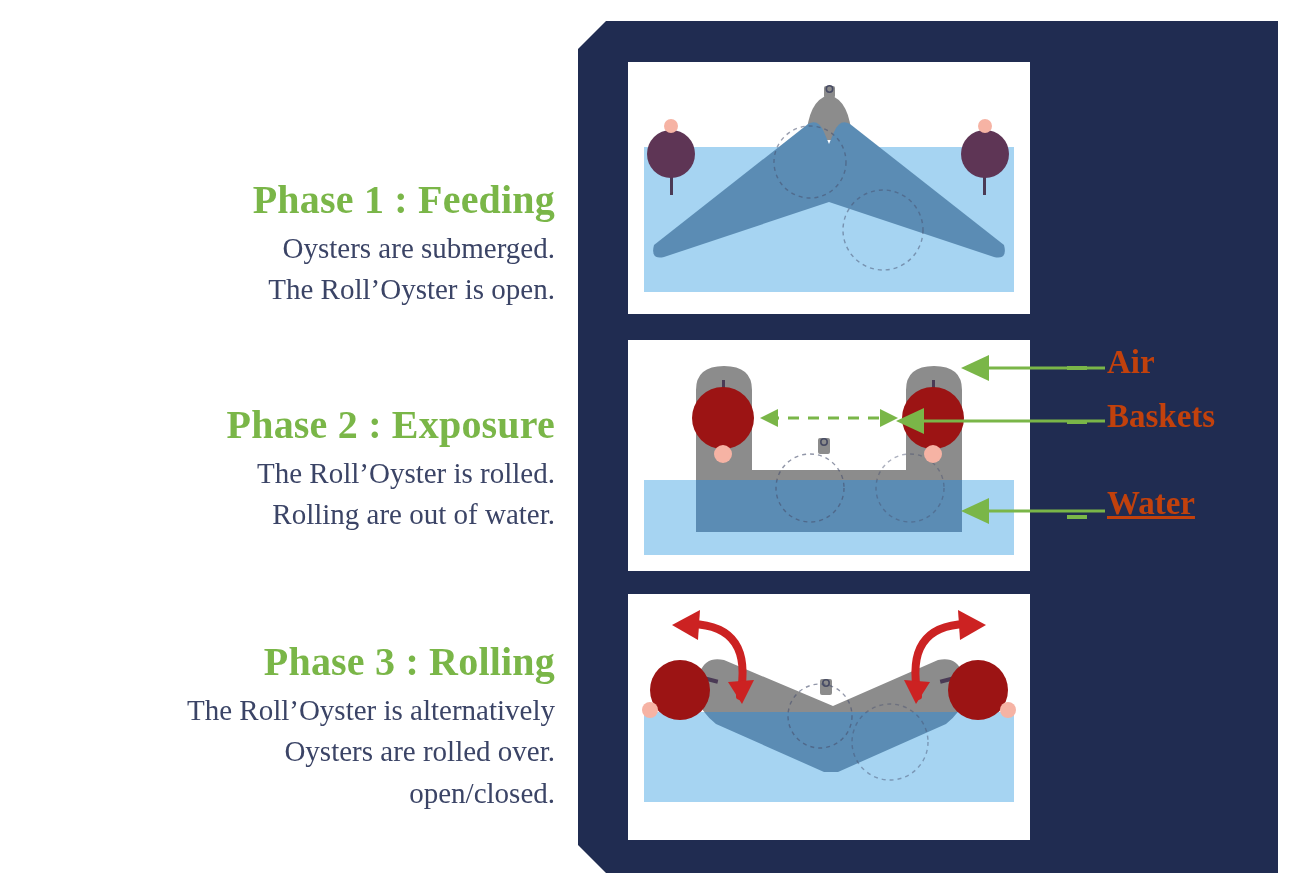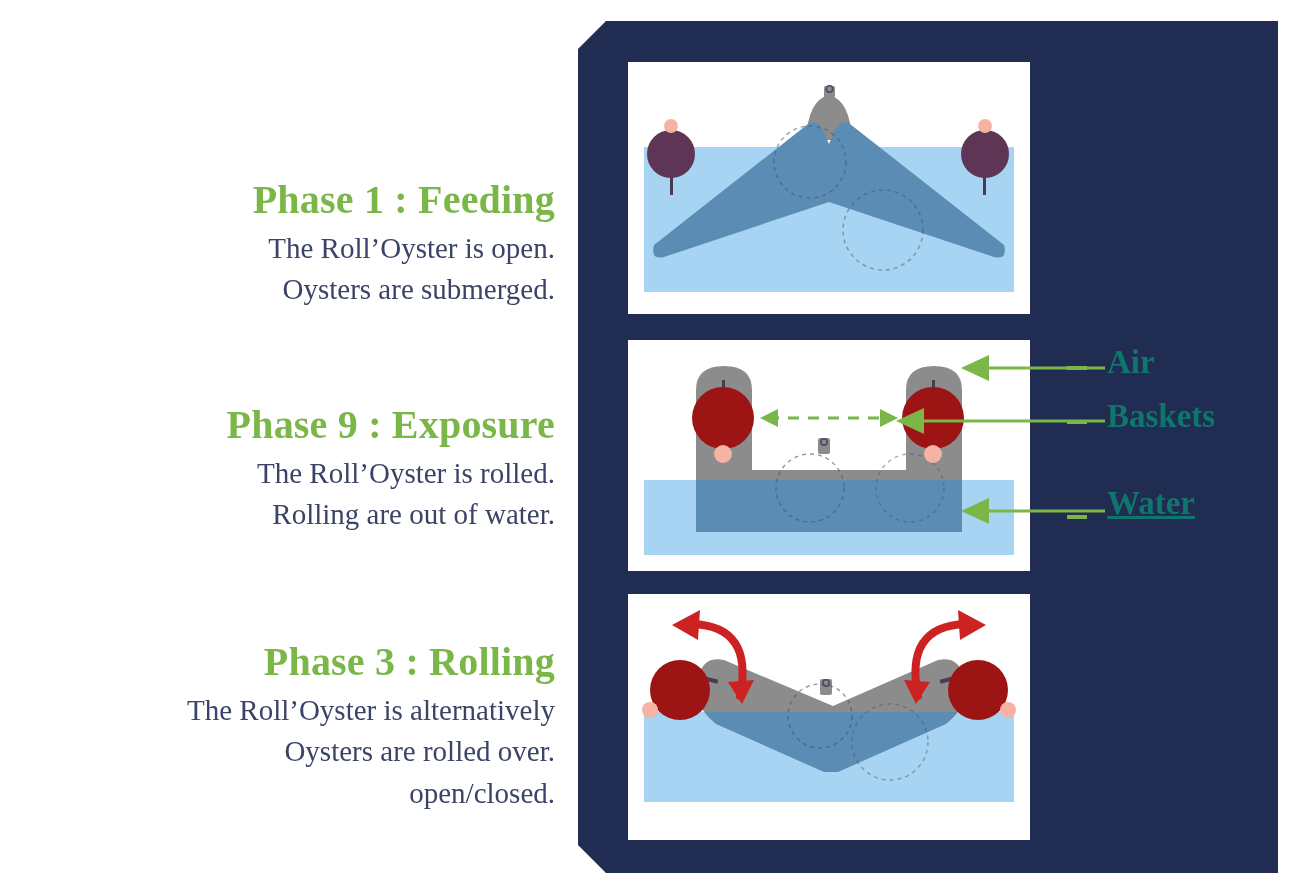--- a/index.html
+++ b/index.html
@@ -65,21 +65,21 @@
   }
   #panel-1 { left: 628px; top: 62px;  width: 402px; height: 252px; }
   #panel-2 { left: 628px; top: 340px; width: 402px; height: 231px; }
   #panel-3 { left: 628px; top: 594px; width: 402px; height: 246px; }
 
   .illus-svg { display: block; width: 100%; height: 100%; }
 
   
   .legend-label {
     position: absolute;
-    color: #0f766e;
+    color: #c2410c;
     font-weight: bold;
     font-size: 33px;
     font-family: "Liberation Serif", serif;
     white-space: nowrap;
   }
   #legend-air     { left: 1107px; top: 344px; }
   #legend-baskets { left: 1107px; top: 398px; }
   #legend-water   { left: 1107px; top: 485px; text-decoration: underline; }
 
   
@@ -99,27 +99,27 @@
   #conn-water   { left: 955px; top: 495px; width: 150px; height: 32px; }
 </style>
 </head>
 <body>
 
 <div id="root">
 
   <div class="phase-block" id="phase-1">
     <div class="phase-title">Phase 1 : Feeding</div>
     <div class="phase-desc">
+      <div>Oysters are submerged.</div>
       <div>The Roll’Oyster is open.</div>
-      <div>Oysters are submerged.</div>
     </div>
   </div>
 
   <div class="phase-block" id="phase-2">
-    <div class="phase-title">Phase 9 : Exposure</div>
+    <div class="phase-title">Phase 2 : Exposure</div>
     <div class="phase-desc">
       <div>The Roll’Oyster is rolled.</div>
       <div>Rolling are out of water.</div>
     </div>
   </div>
 
   <div class="phase-block" id="phase-3">
     <div class="phase-title">Phase 3 : Rolling</div>
     <div class="phase-desc">
       <div>The Roll’Oyster is alternatively</div>

